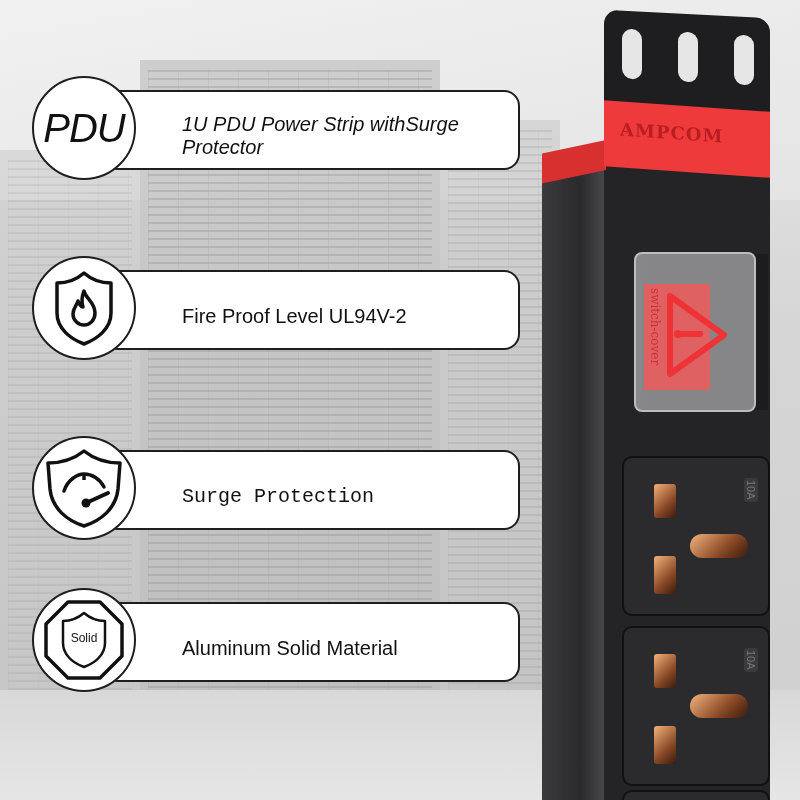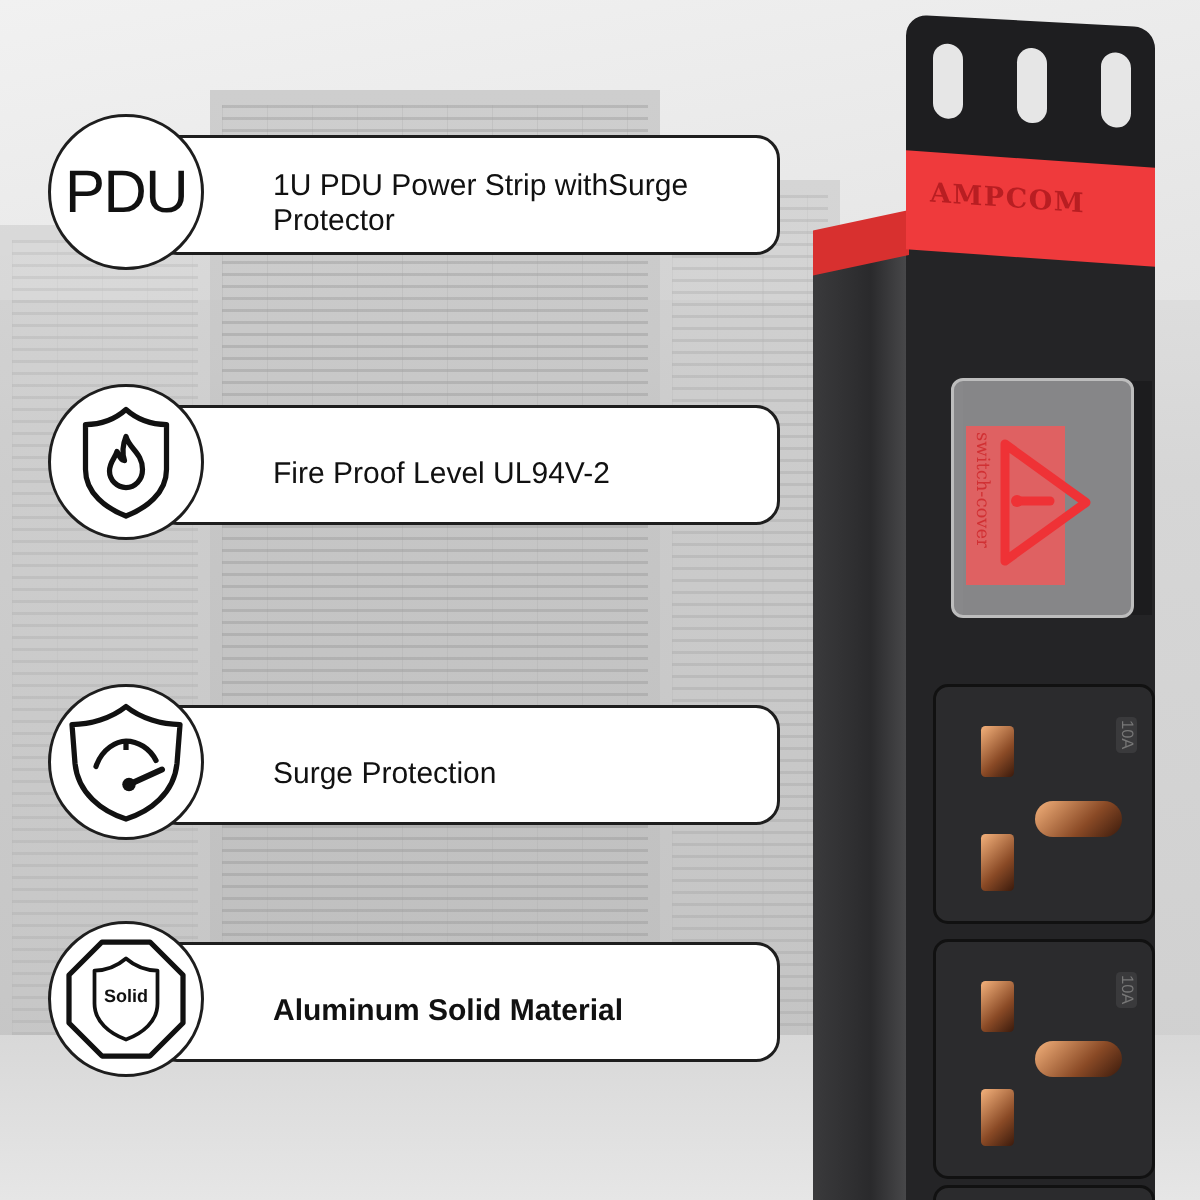--- a/index.html
+++ b/index.html
@@ -61,54 +61,54 @@
     </div>
   <div class="rack" style="left:440px;top:120px;width:120px;height:580px;opacity:.6;">
       <div class="grid"></div>
     </div>
   <div class="rack" style="left:0;top:150px;width:140px;height:560px;opacity:.5;">
       <div class="grid"></div>
     </div>
   <div class="floor"></div>
 </div>
 
-<div class="feature" style="top:76px;">
+<div class="feature" style="top:76px;font-style:italic;">
   <div class="pill"></div>
   <div class="circle">
     <span class="pdu-text">PDU</span>
   </div>
   <div class="label">1U PDU Power Strip withSurge Protector</div>
 </div>
 
 <div class="feature" style="top:256px;">
   <div class="pill"></div>
   <div class="circle">
     <svg width="62" height="78" viewBox="0 0 62 78">
       <path d="M31 4 C22 12 12 14 4 14 L4 44 C4 60 18 70 31 75 C44 70 58 60 58 44 L58 14 C50 14 40 12 31 4Z" fill="none" stroke="#111" stroke-width="3.5" stroke-linejoin="round"></path>
       <path d="M31 22 C33 30 42 33 42 44 C42 51 37 56 31 56 C25 56 20 51 20 45 C20 39 24 36 25 32 C27 36 28 38 30 38 C28 32 29 27 31 22Z" fill="none" stroke="#111" stroke-width="3.5" stroke-linejoin="round"></path>
     </svg>
   </div>
   <div class="label">Fire Proof Level UL94V-2</div>
 </div>
 
-<div class="feature" style="top:456px;">
+<div class="feature" style="top:436px;font-family:Liberation Mono, monospace;">
   <div class="pill"></div>
   <div class="circle">
     <svg width="80" height="82" viewBox="0 0 80 82">
       <path d="M40 4 C30 12 16 16 4 16 L6 42 C8 62 24 74 40 79 C56 74 72 62 74 42 L76 16 C64 16 50 12 40 4Z" fill="none" stroke="#111" stroke-width="3.5" stroke-linejoin="round"></path>
       <path d="M20 44 C24 32 34 27 40 27 C48 27 56 32 60 40" fill="none" stroke="#111" stroke-width="3.5" stroke-linecap="round"></path>
       <line x1="40" y1="27" x2="40" y2="33" stroke="#111" stroke-width="3.5"></line>
       <line x1="42" y1="56" x2="64" y2="46" stroke="#111" stroke-width="4" stroke-linecap="round"></line>
       <circle cx="42" cy="56" r="4.5" fill="#111"></circle>
     </svg>
   </div>
   <div class="label">Surge Protection</div>
 </div>
 
-<div class="feature" style="top:614px;font-weight:bold;">
+<div class="feature" style="top:588px;">
   <div class="pill"></div>
   <div class="circle">
     <div style="position:relative;width:82px;height:82px;">
       <svg width="82" height="82" viewBox="0 0 82 82" style="position:absolute;left:0;top:0;">
         <polygon points="25,3 57,3 79,25 79,57 57,79 25,79 3,57 3,25" fill="none" stroke="#111" stroke-width="3.5" stroke-linejoin="round"></polygon>
         <path d="M41 14 C34 20 26 22 20 22 L20 44 C20 56 30 64 41 68 C52 64 62 56 62 44 L62 22 C56 22 48 20 41 14Z" fill="none" stroke="#111" stroke-width="2.5" stroke-linejoin="round"></path>
       </svg>
       <span style="position:absolute;left:0;width:82px;top:32px;text-align:center;font-size:12px;color:#111;">Solid</span>
     </div>
   </div>

